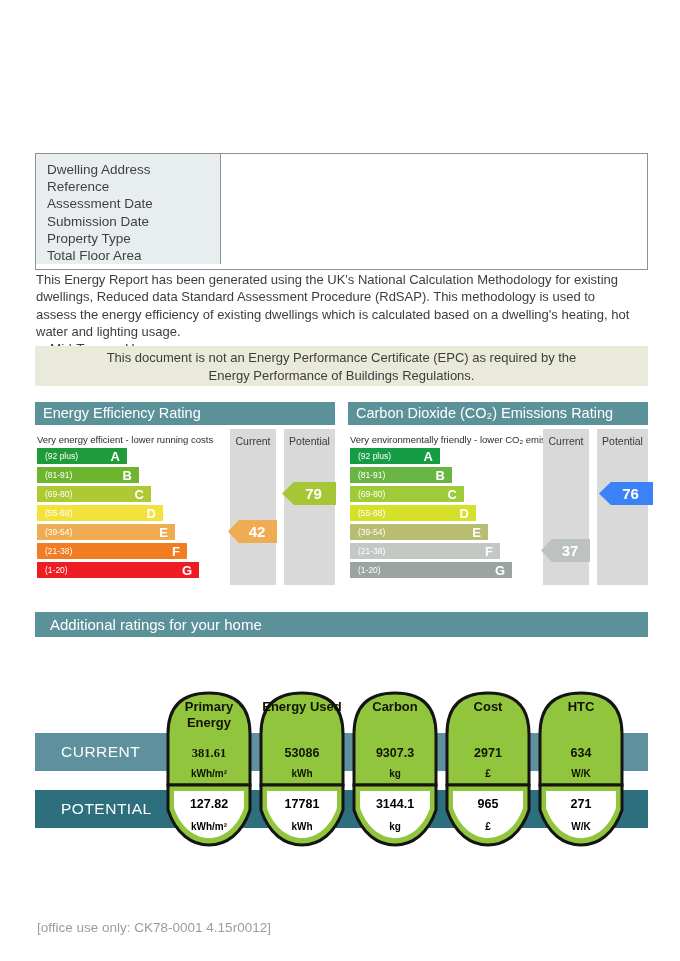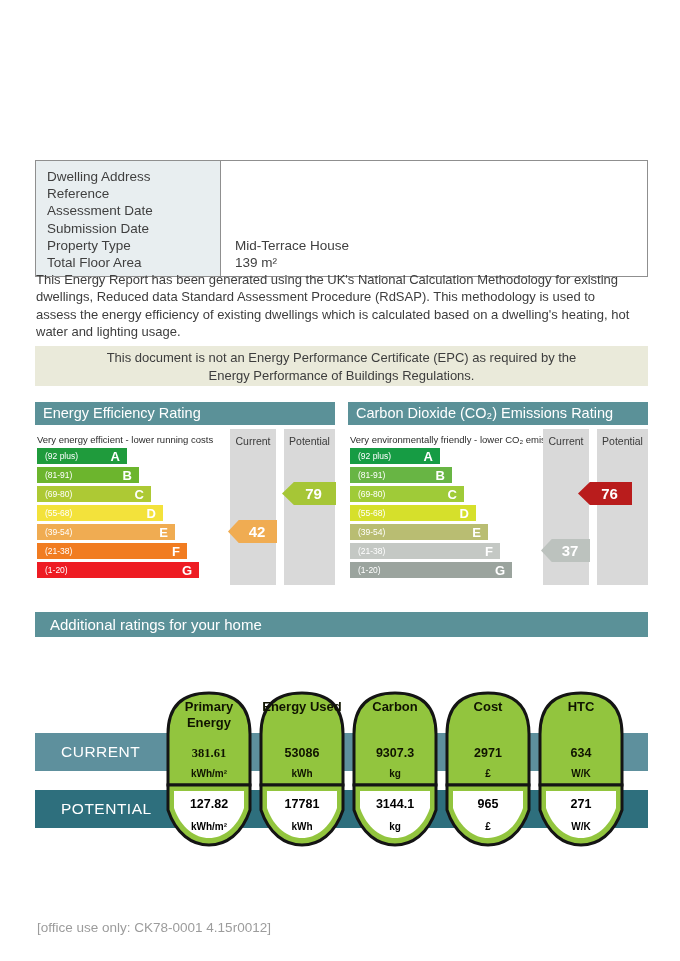--- a/index.html
+++ b/index.html
@@ -9,21 +9,21 @@
   
   .header{position:absolute;left:35px;top:38px;width:613px;height:90px;background:#5d9399;}
   .header-title{position:absolute;left:22px;top:32px;color:#ffffff;font-size:26px;font-weight:500;letter-spacing:1.5px;}
   .logo{position:absolute;right:16px;top:13px;text-align:right;color:#ffffff;}
   .logo-row{display:flex;align-items:flex-start;justify-content:flex-end;}
   .logo-name{font-size:31px;font-weight:bold;line-height:1;margin-top:14px;letter-spacing:0.5px;}
   .logo-house{margin-left:4px;}
   .logo-tagline{font-size:16.5px;font-weight:300;color:#eaf2f3;margin-top:2px;}
 
   
-  .prop-table{position:absolute;left:35px;top:160px;width:611px;height:115px;border:1px solid #8f8f8f;display:flex;}
+  .prop-table{position:absolute;left:35px;top:153px;width:611px;height:115px;border:1px solid #8f8f8f;display:flex;flex-direction:column;}
   .prop-left{width:185px;background:#e8eef0;border-right:1px solid #8f8f8f;padding:7px 0 0 11px;box-sizing:border-box;}
   .prop-right{flex:1;padding:7px 0 0 14px;box-sizing:border-box;}
   .prop-line{font-size:13.5px;line-height:17.2px;color:#3f3f3f;white-space:pre;}
 
   
   .intro{position:absolute;left:36px;top:271px;width:600px;font-size:13px;line-height:17.3px;color:#3d3d3d;}
 
   
   .epc-note{position:absolute;left:35px;top:346px;width:613px;height:40px;background:#eaeada;text-align:center;font-size:13px;line-height:17.5px;color:#3d3d3d;padding-top:3px;box-sizing:border-box;}
 
@@ -161,21 +161,21 @@
         <span class="band-range">(1-20)</span>
         <span class="band-letter">G</span>
       </div>
       <div class="strip" style="left: 195px; width: 46px;">
         <div class="strip-header">Current</div>
       </div>
       <div class="strip" style="left: 249px; width: 51px;">
         <div class="strip-header">Potential</div>
       </div>
       <div class="badge" style="left: 193px; width: 49px; top: 137px; background: rgb(188, 194, 190);">37</div>
-      <div class="badge" style="left: 230px; width: 54px; top: 80px; background: #b91c1c;">76</div>
+      <div class="badge" style="left: 251px; width: 54px; top: 80px; background: #3b82f6;">76</div>
     </div>
 
   <div class="add-bar">Additional ratings for your home</div>
 
   <div class="ratings">
     <div class="row-band row-band-current">
       <div class="row-band-label">CURRENT</div>
     </div>
     <div class="row-band row-band-potential">
       <div class="row-band-label">POTENTIAL</div>

